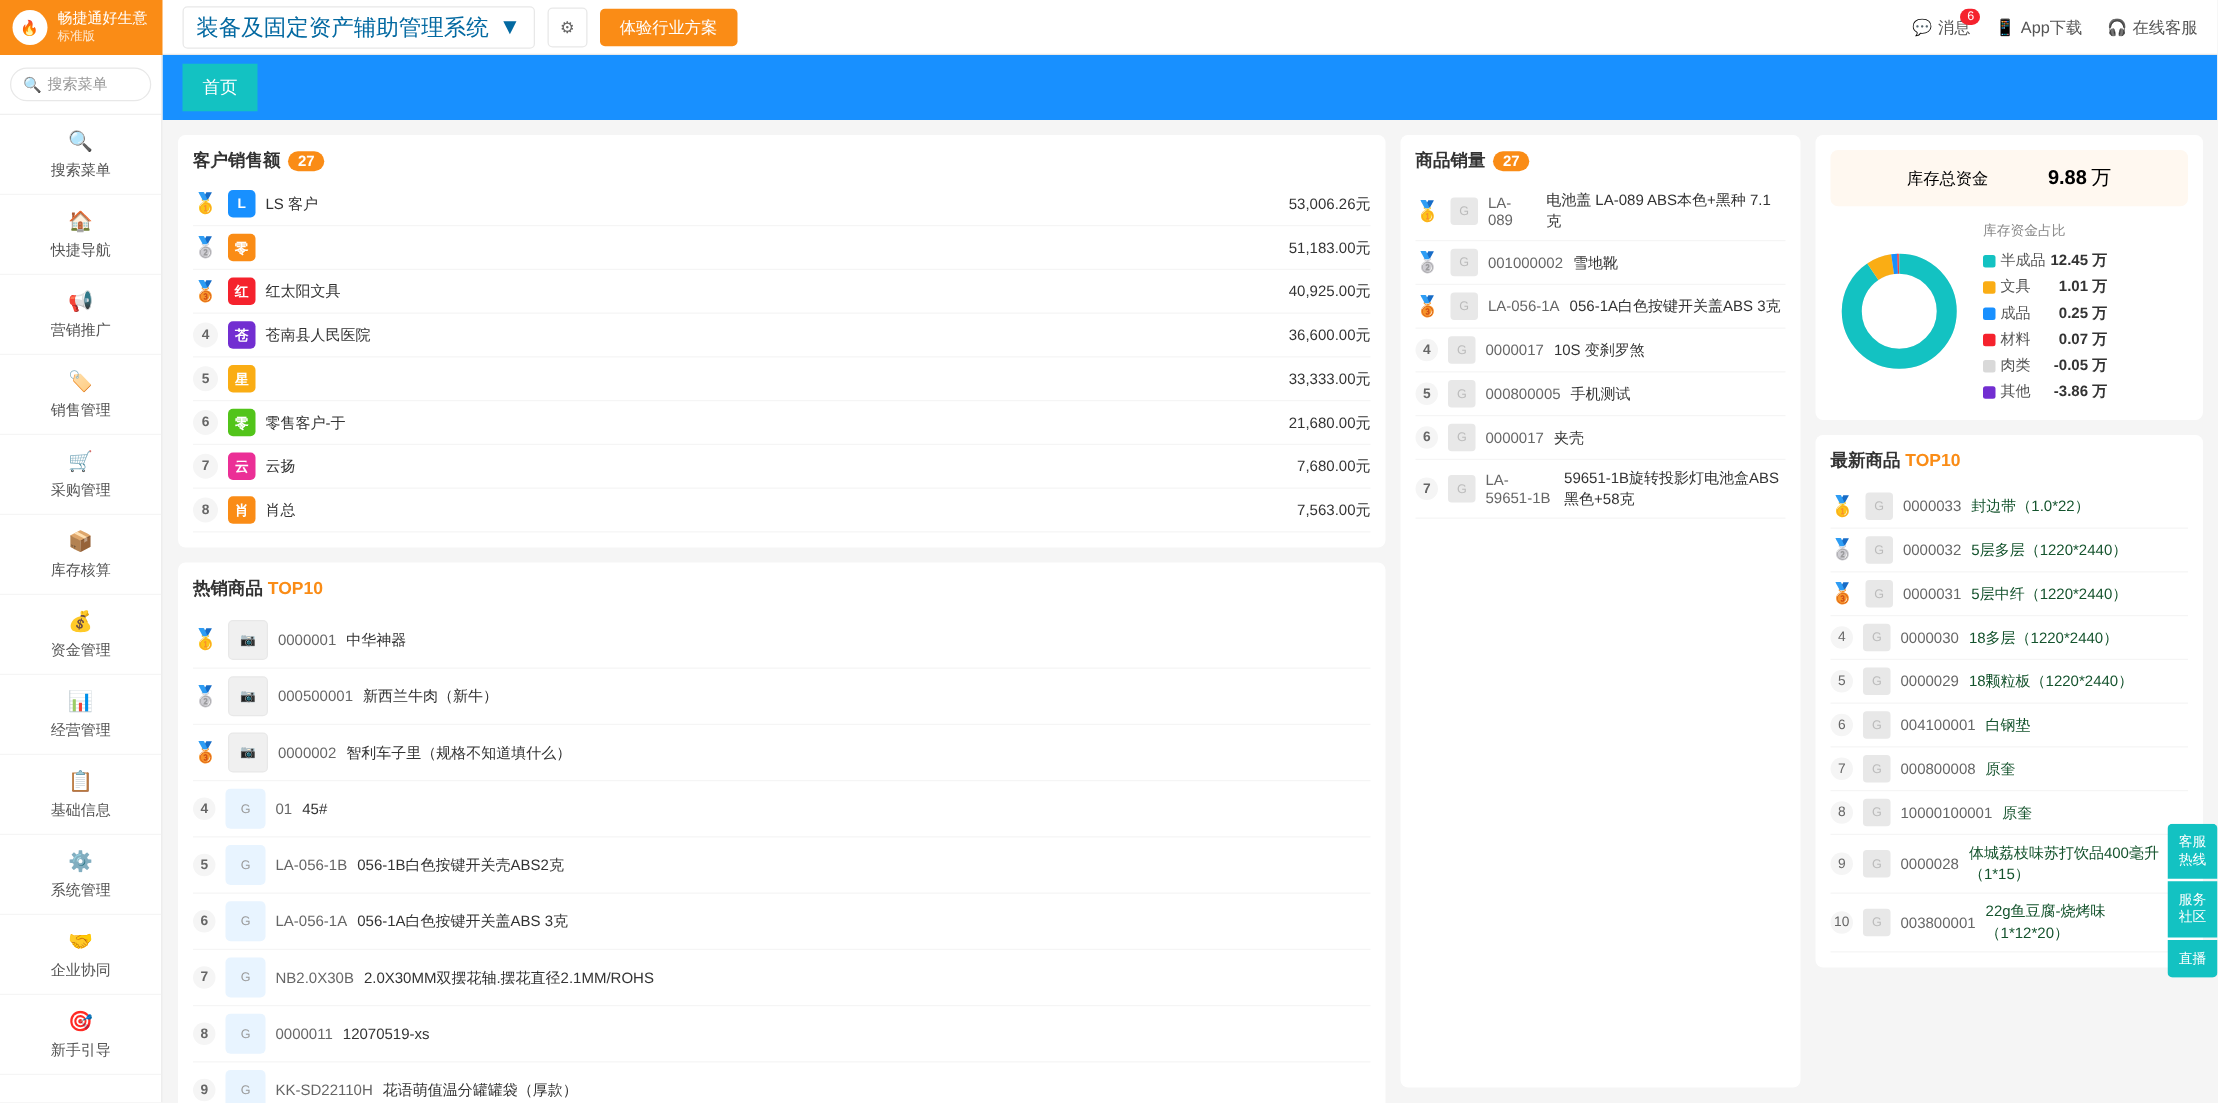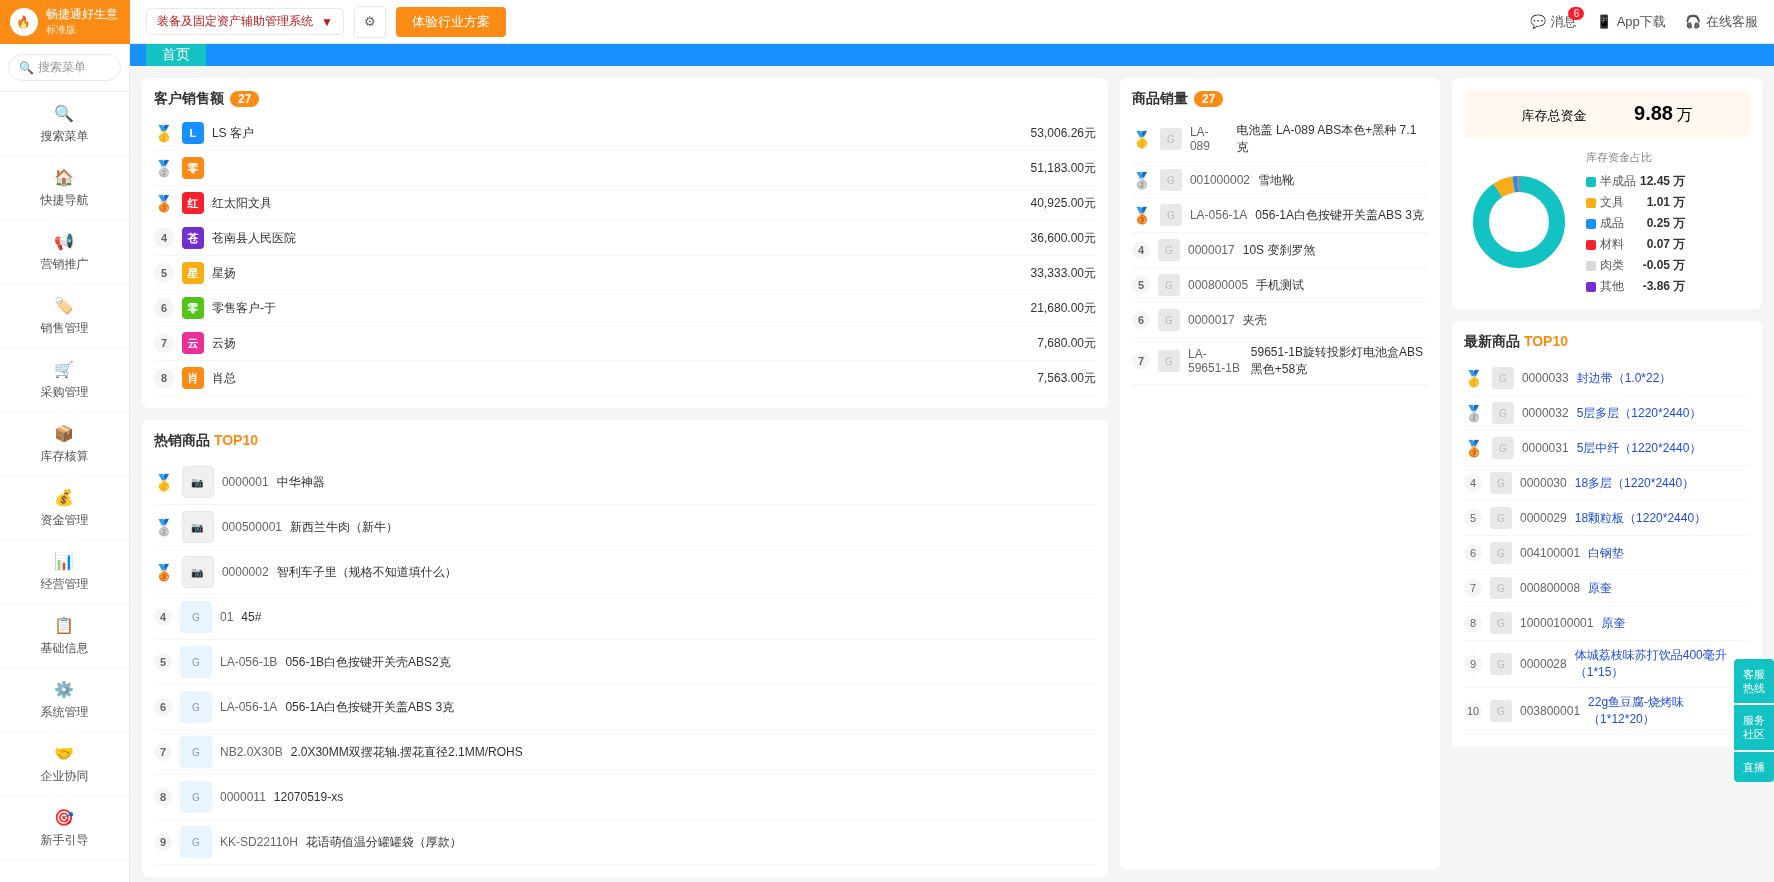--- a/index.html
+++ b/index.html
@@ -34,21 +34,21 @@
       color: #fa8c16; font-weight: bold; font-size: 12px;
     }
     .logo-text { color: #fff; font-size: 12px; line-height: 1.3; }
     .logo-sub { font-size: 10px; opacity: 0.8; }
 
     .system-selector {
       display: flex; align-items: center; gap: 8px;
       border: 1px solid #e8e8e8; border-radius: 4px;
       padding: 4px 10px; cursor: pointer; background: #fff;
     }
-    .system-selector span { font-size: 12px; color: #b91c1c; }
+    .system-selector span { font-size: 18px; color: #0369a1; }
     .chevron-down { color: #999; font-size: 10px; }
 
     .settings-btn {
       width: 32px; height: 32px;
       border: 1px solid #e8e8e8; border-radius: 4px;
       display: flex; align-items: center; justify-content: center;
       cursor: pointer; color: #666;
     }
 
     .trial-btn {
@@ -117,21 +117,21 @@
 
     
     .content-area {
       flex: 1;
       display: flex;
       flex-direction: column;
       overflow: hidden;
     }
 
     .nav-bar {
-      height: 22px;
+      height: 52px;
       background: #1890ff;
       display: flex; align-items: center;
       padding: 0 16px;
       flex-shrink: 0;
     }
     .nav-bar-item {
       color: #fff;
       padding: 0 16px;
       height: 38px;
       display: flex; align-items: center;
@@ -273,21 +273,21 @@
       border-bottom: 1px solid #f5f5f5;
       font-size: 12px;
     }
     .np-thumb {
       width: 22px; height: 22px; border-radius: 3px;
       background: #e8e8e8; flex-shrink: 0;
       display: flex; align-items: center; justify-content: center;
       color: #bbb; font-size: 10px;
     }
     .np-code { color: #666; }
-    .np-name { color: #1d4ed8; }
+    .np-name { color: #14532d; }
 
     
     .section-header {
       display: flex; align-items: center; gap: 6px;
       font-size: 14px; font-weight: bold; color: #333;
       margin-bottom: 8px;
     }
     .section-badge {
       background: #fa8c16; color: #fff;
       border-radius: 10px; padding: 1px 8px;
@@ -451,21 +451,20 @@
   </li>
               <li class="rank-item">
     <span class="rank-num normal">4</span>
     <div class="rank-avatar" style="background:#722ed1">苍</div>
     <span class="rank-name">苍南县人民医院</span>
     <span class="rank-amount">36,600.00元</span>
   </li>
               <li class="rank-item">
     <span class="rank-num normal">5</span>
     <div class="rank-avatar" style="background:#faad14">星</div>
-    <span class="rank-name">星扬</span>
     <span class="rank-amount">33,333.00元</span>
   </li>
               <li class="rank-item">
     <span class="rank-num normal">6</span>
     <div class="rank-avatar" style="background:#52c41a">零</div>
     <span class="rank-name">零售客户-于</span>
     <span class="rank-amount">21,680.00元</span>
   </li>
               <li class="rank-item">
     <span class="rank-num normal">7</span>
@@ -596,21 +595,21 @@
   </div>
             </div>
         </div>
       </div>
 
       <div class="right-col">
 
         <div class="card">
           <div class="inventory-total">
             <span>库存总资金 </span>
-            <span style="font-size:20px;font-weight:bold;margin-left:44px;">9.88</span>
+            <span style="font-size:16px;font-weight:bold;margin-left:44px;">9.88</span>
             <span style="font-size:16px;">万</span>
           </div>
           <div class="inventory-section">
             <div class="donut-chart">
               <svg width="110" height="110" viewBox="0 0 110 110">
 
                 <circle cx="55" cy="55" r="38" fill="none" stroke="#e8e8e8" stroke-width="16"></circle>
 
                 <circle cx="55" cy="55" r="38" fill="none" stroke="#13c2c2" stroke-width="16" stroke-dasharray="216 239" stroke-dashoffset="0" transform="rotate(-90 55 55)"></circle>
 

